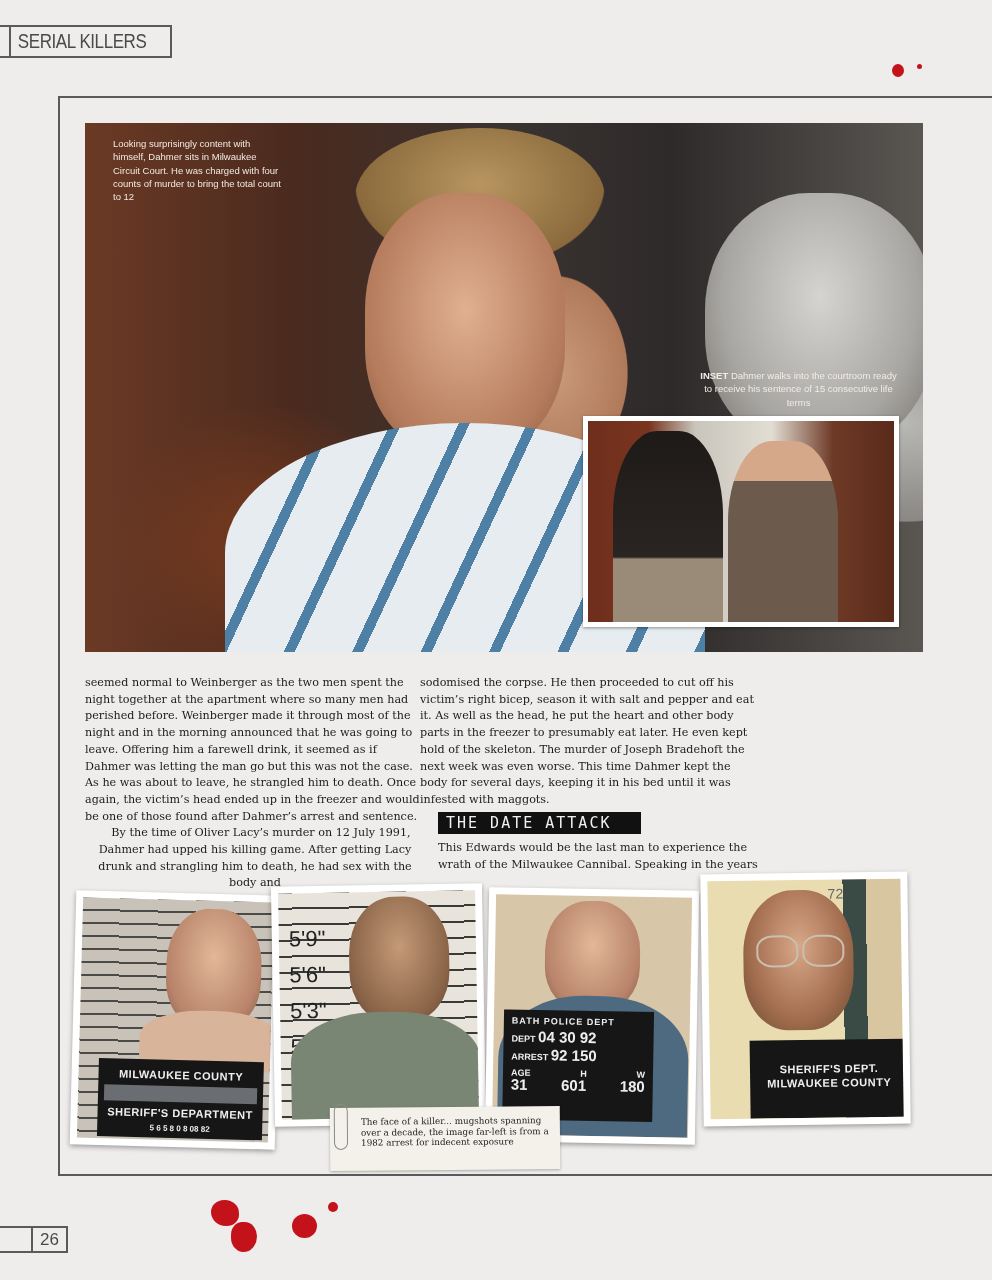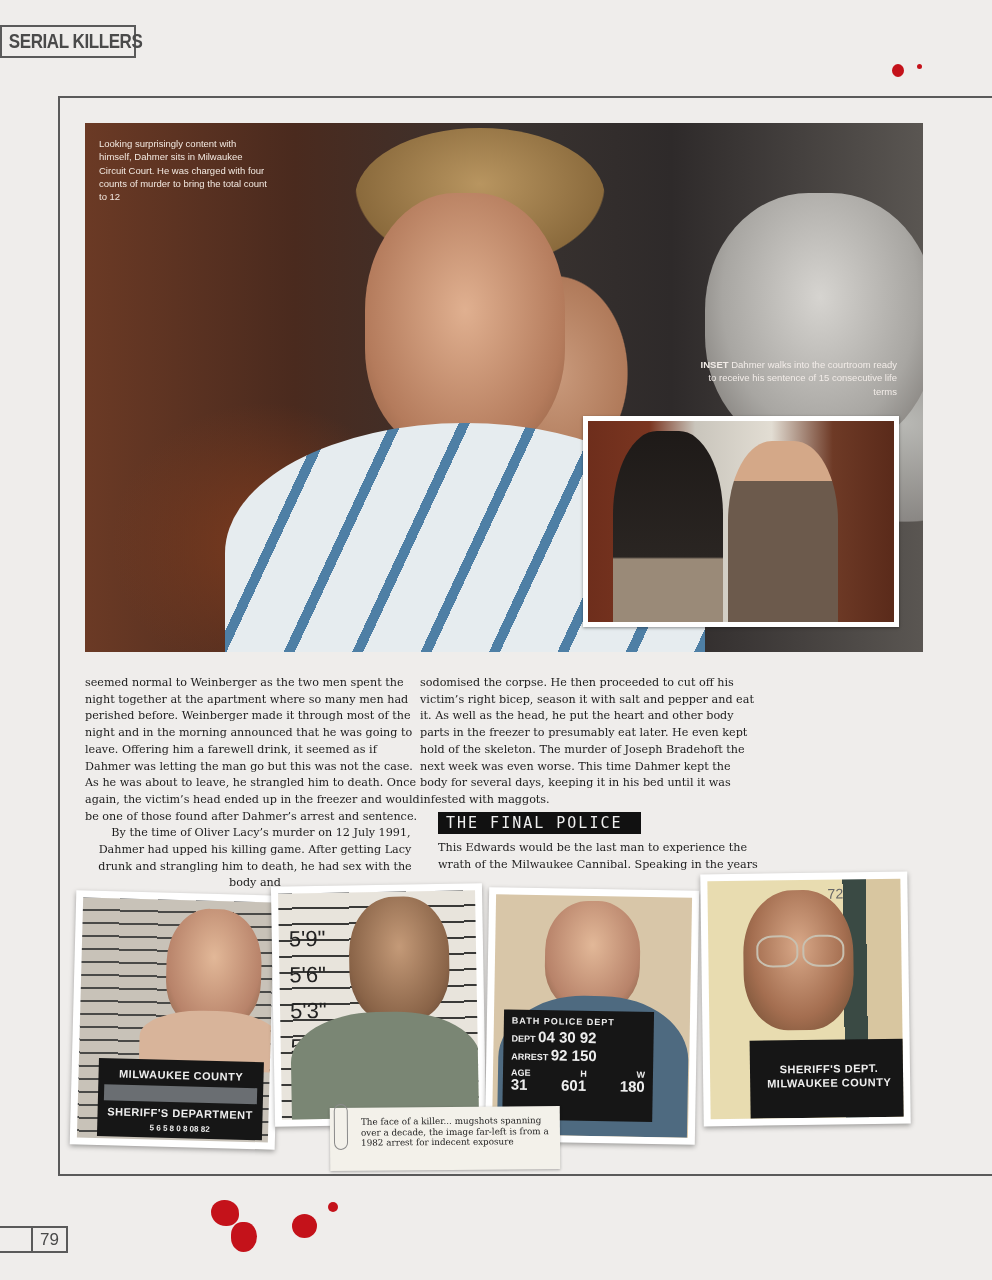--- a/index.html
+++ b/index.html
@@ -6,24 +6,23 @@
   body {
     width:992px; height:1280px; position:relative; overflow:hidden;
     background:#efedeb;
     font-family:"DejaVu Serif", serif;
     color:#1e1e1e;
   }
   .abs { position:absolute; }
 
   
   .section-tab {
-    left:0; top:25px; width:136px; height:33px;
+    left:0; top:25px; width:172px; height:33px;
     border:2px solid #5a5a5a; border-left:none; box-sizing:border-box;
     display:flex;
-    font-weight:bold;
   }
   .section-tab .stub { width:31px; border-right:2px solid #5a5a5a; }
   .section-tab .label {
     flex:1; display:flex; align-items:center; justify-content:center;
     font-family:"Liberation Sans", sans-serif; font-size:20px; color:#4a4a4a;
     letter-spacing:-0.5px; transform:scaleX(0.85); transform-origin:left center; padding-left:8px;
     white-space:nowrap;
   }
 
   
@@ -53,25 +52,25 @@
   }
   .hero .shirt {
     position:absolute; left:140px; top:300px; width:480px; height:260px; border-radius:50% 50% 0 0;
     background:repeating-linear-gradient(115deg, #e6ecef 0 26px, #4e7fa5 26px 36px, #e6ecef 36px 62px);
   }
   .hero .man2 {
     position:absolute; left:620px; top:70px; width:230px; height:260px; border-radius:45%;
     background:radial-gradient(ellipse at 50% 40%, #d6d4d0, #a8a6a2 60%, #6e6a66 100%);
   }
   .hero-caption {
-    left:99px; top:137px; width:170px;
+    left:113px; top:137px; width:170px;
     font-family:"Liberation Sans", sans-serif; font-size:9.5px; line-height:13.3px; color:#f2e8e0;
   }
   .inset-caption {
-    left:700px; top:358px; width:197px; text-align:right;
+    left:700px; top:369px; width:197px; text-align:center;
     font-family:"Liberation Sans", sans-serif; font-size:9.5px; line-height:13.3px; color:#f2ece8;
   }
   .inset-caption b { font-weight:bold; }
 
   .inset {
     left:583px; top:416px; width:316px; height:211px; background:#ffffff;
     box-shadow:0 1px 3px rgba(0,0,0,0.4);
   }
   .inset .photo {
     position:absolute; left:5px; top:5px; right:5px; bottom:5px; overflow:hidden;
@@ -171,21 +170,21 @@
   </div>
 </div>
 
 <div class="abs col col-left">
   <p>seemed normal to Weinberger as the two men spent the night together at the apartment where so many men had perished before. Weinberger made it through most of the night and in the morning announced that he was going to leave. Offering him a farewell drink, it seemed as if Dahmer was letting the man go but this was not the case. As he was about to leave, he strangled him to death. Once again, the victim’s head ended up in the freezer and would be one of those found after Dahmer’s arrest and sentence.</p>
   <p class="indent">By the time of Oliver Lacy’s murder on 12 July 1991, Dahmer had upped his killing game. After getting Lacy drunk and strangling him to death, he had sex with the body and</p>
 </div>
 <div class="abs col col-right">
   <p>sodomised the corpse. He then proceeded to cut off his victim’s right bicep, season it with salt and pepper and eat it. As well as the head, he put the heart and other body parts in the freezer to presumably eat later. He even kept hold of the skeleton. The murder of Joseph Bradehoft the next week was even worse. This time Dahmer kept the body for several days, keeping it in his bed until it was infested with maggots.</p>
 </div>
-<div class="abs subhead">THE FINAL POLICE</div>
+<div class="abs subhead">THE DATE ATTACK</div>
 <div class="abs col-right-2">This Edwards would be the last man to experience the wrath of the Milwaukee Cannibal. Speaking in the years</div>
 
 <div class="abs mug m1">
   <div class="img">
     <div class="mface" style="left:85px;top:8px;width:95px;height:120px;"></div>
     <div class="mbody" style="left:60px;top:110px;width:140px;height:60px;background:#d8b49a;"></div>
     <div class="board" style="left:20px;top:160px;width:165px;height:78px;">
       <div class="mug-label" style="margin-top:8px;">MILWAUKEE COUNTY</div>
       <div style="height:16px;background:#6a6e72;margin:4px 6px;"></div>
       <div class="mug-label">SHERIFF'S DEPARTMENT</div>
@@ -242,19 +241,19 @@
   </div>
 </div>
 
 <div class="abs note">
   <div class="clip"></div>
   <div class="txt">The face of a killer... mugshots spanning over a decade, the image far-left is from a 1982 arrest for indecent exposure</div>
 </div>
 
 <div class="abs folio">
   <div class="stub"></div>
-  <div class="num">79</div>
+  <div class="num">26</div>
 </div>
 
 <div class="abs blood" style="left:211px;top:1200px;width:28px;height:26px;border-radius:48% 52% 45% 55%;"></div>
 <div class="abs blood" style="left:231px;top:1222px;width:26px;height:30px;border-radius:45% 50% 55% 50%;"></div>
 <div class="abs blood" style="left:292px;top:1214px;width:25px;height:24px;"></div>
 <div class="abs blood" style="left:328px;top:1202px;width:10px;height:10px;"></div>
 
 </body></html>

